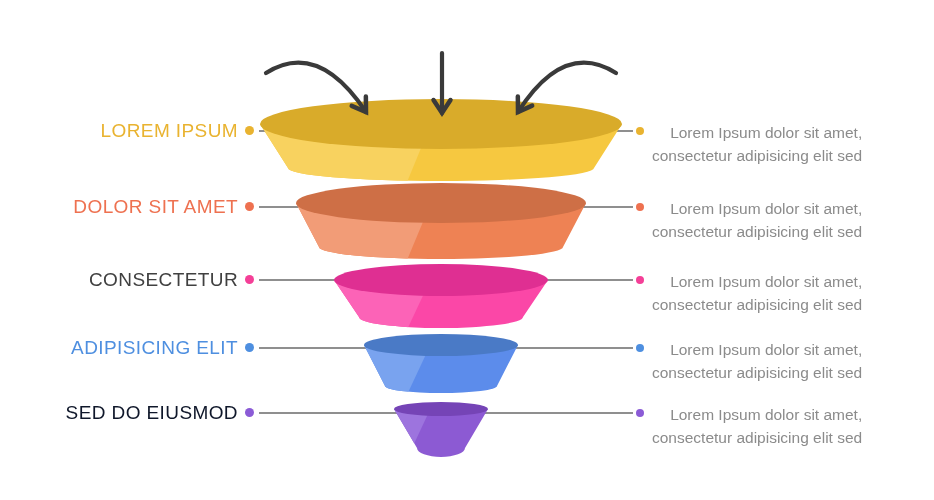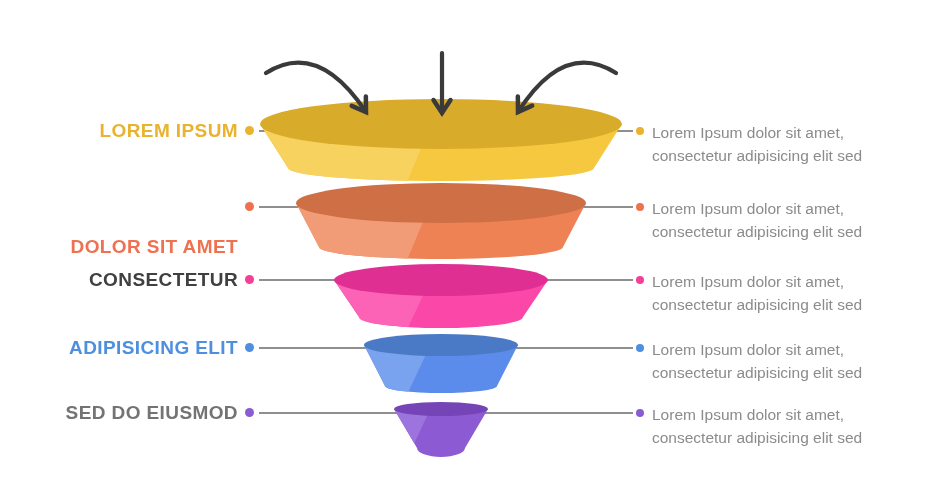--- a/index.html
+++ b/index.html
@@ -3,30 +3,30 @@
 <meta charset="utf-8">
 <style>
   html,body { margin:0; padding:0; background:#ffffff; }
   #stage {
     position:relative; width:934px; height:500px; overflow:hidden;
     background:#ffffff; font-family:"Liberation Sans", sans-serif;
   }
   #funnel-canvas { position:absolute; left:0; top:0; z-index:2; pointer-events:none; }
   .stage-label {
     position:absolute; right:696px; z-index:1;
-    font-size:19px; font-weight:bold; letter-spacing:.4px;
+    font-size:19px; font-weight:normal; letter-spacing:.4px;
     height:26px; line-height:26px; white-space:nowrap;
   }
   .dot { position:absolute; border-radius:50%; z-index:1; }
   .dot-l { width:9px; height:9px; }
   .dot-r { width:8px; height:8px; }
   .cline { position:absolute; height:1.5px; background:#8f8f8f; z-index:1; }
   .desc {
     position:absolute; left:652px; z-index:1;
-    font-size:15.5px; line-height:23px; color:#8b8b8b; white-space:nowrap;
+    font-size:15.5px; line-height:23px; color:#8b8b8b; white-space:nowrap;text-align:right;
   }
 </style>
 </head>
 <body>
 
 <div id="stage">
 
   <svg id="funnel-canvas" width="934" height="500" viewBox="0 0 934 500">
       <defs>
         <marker id="ah" markerUnits="userSpaceOnUse" markerWidth="40" markerHeight="40" refX="0" refY="0" orient="auto" overflow="visible">
@@ -73,21 +73,21 @@
   <div class="stage-label" style="top: 118px; color: rgb(233, 179, 48);">LOREM IPSUM</div>
   <div class="dot dot-l" style="left: 245px; top: 126px; background: rgb(233, 179, 48);"></div>
   <div class="cline" style="left: 259px; top: 130px; width: 9px; background: rgb(143, 143, 143);"></div>
   <div class="cline" style="left: 614px; top: 130px; width: 19px; background: rgb(143, 143, 143);"></div>
   <div class="dot dot-r" style="left: 636px; top: 127px; background: rgb(233, 179, 48);"></div>
   <div class="desc" style="top: 121px; color: rgb(139, 139, 139);">
     <div>Lorem Ipsum dolor sit amet,</div>
     <div>consectetur adipisicing elit sed</div>
   </div>
 
-  <div class="stage-label" style="top: 194px; color: rgb(238, 113, 80); margin-top: 40px;">DOLOR SIT AMET</div>
+  <div class="stage-label" style="top: 194px; color: rgb(238, 113, 80);">DOLOR SIT AMET</div>
   <div class="dot dot-l" style="left: 245px; top: 202px; background: rgb(238, 113, 80);"></div>
   <div class="cline" style="left: 259px; top: 206px; width: 43px; background: rgb(143, 143, 143);"></div>
   <div class="cline" style="left: 580px; top: 206px; width: 53px; background: rgb(143, 143, 143);"></div>
   <div class="dot dot-r" style="left: 636px; top: 203px; background: rgb(238, 113, 80);"></div>
   <div class="desc" style="top: 197px; color: rgb(139, 139, 139);">
     <div>Lorem Ipsum dolor sit amet,</div>
     <div>consectetur adipisicing elit sed</div>
   </div>
 
   <div class="stage-label" style="top: 267px; color: #404040;">CONSECTETUR</div>
@@ -103,21 +103,21 @@
   <div class="stage-label" style="top: 335px; color: rgb(78, 143, 224); text-align: right;">ADIPISICING ELIT</div>
   <div class="dot dot-l" style="left: 245px; top: 343px; background: rgb(78, 143, 224);"></div>
   <div class="cline" style="left: 259px; top: 347px; width: 110px; background: rgb(143, 143, 143);"></div>
   <div class="cline" style="left: 512px; top: 347px; width: 121px; background: rgb(143, 143, 143);"></div>
   <div class="dot dot-r" style="left: 636px; top: 344px; background: rgb(78, 143, 224);"></div>
   <div class="desc" style="top: 338px; color: rgb(139, 139, 139);">
     <div>Lorem Ipsum dolor sit amet,</div>
     <div>consectetur adipisicing elit sed</div>
   </div>
 
-  <div class="stage-label" style="top: 400px; color: #737373; margin-left: 16px;">SED DO EIUSMOD</div>
+  <div class="stage-label" style="top: 400px; color: #0f172a; margin-left: 16px;">SED DO EIUSMOD</div>
   <div class="dot dot-l" style="left: 245px; top: 408px; background: rgb(139, 91, 214);"></div>
   <div class="cline" style="left: 259px; top: 412px; width: 141px; background: rgb(143, 143, 143);"></div>
   <div class="cline" style="left: 482px; top: 412px; width: 151px; background: rgb(143, 143, 143);"></div>
   <div class="dot dot-r" style="left: 636px; top: 409px; background: rgb(139, 91, 214);"></div>
   <div class="desc" style="top: 403px; color: rgb(139, 139, 139);">
     <div>Lorem Ipsum dolor sit amet,</div>
     <div>consectetur adipisicing elit sed</div>
   </div>
 
 </div>

